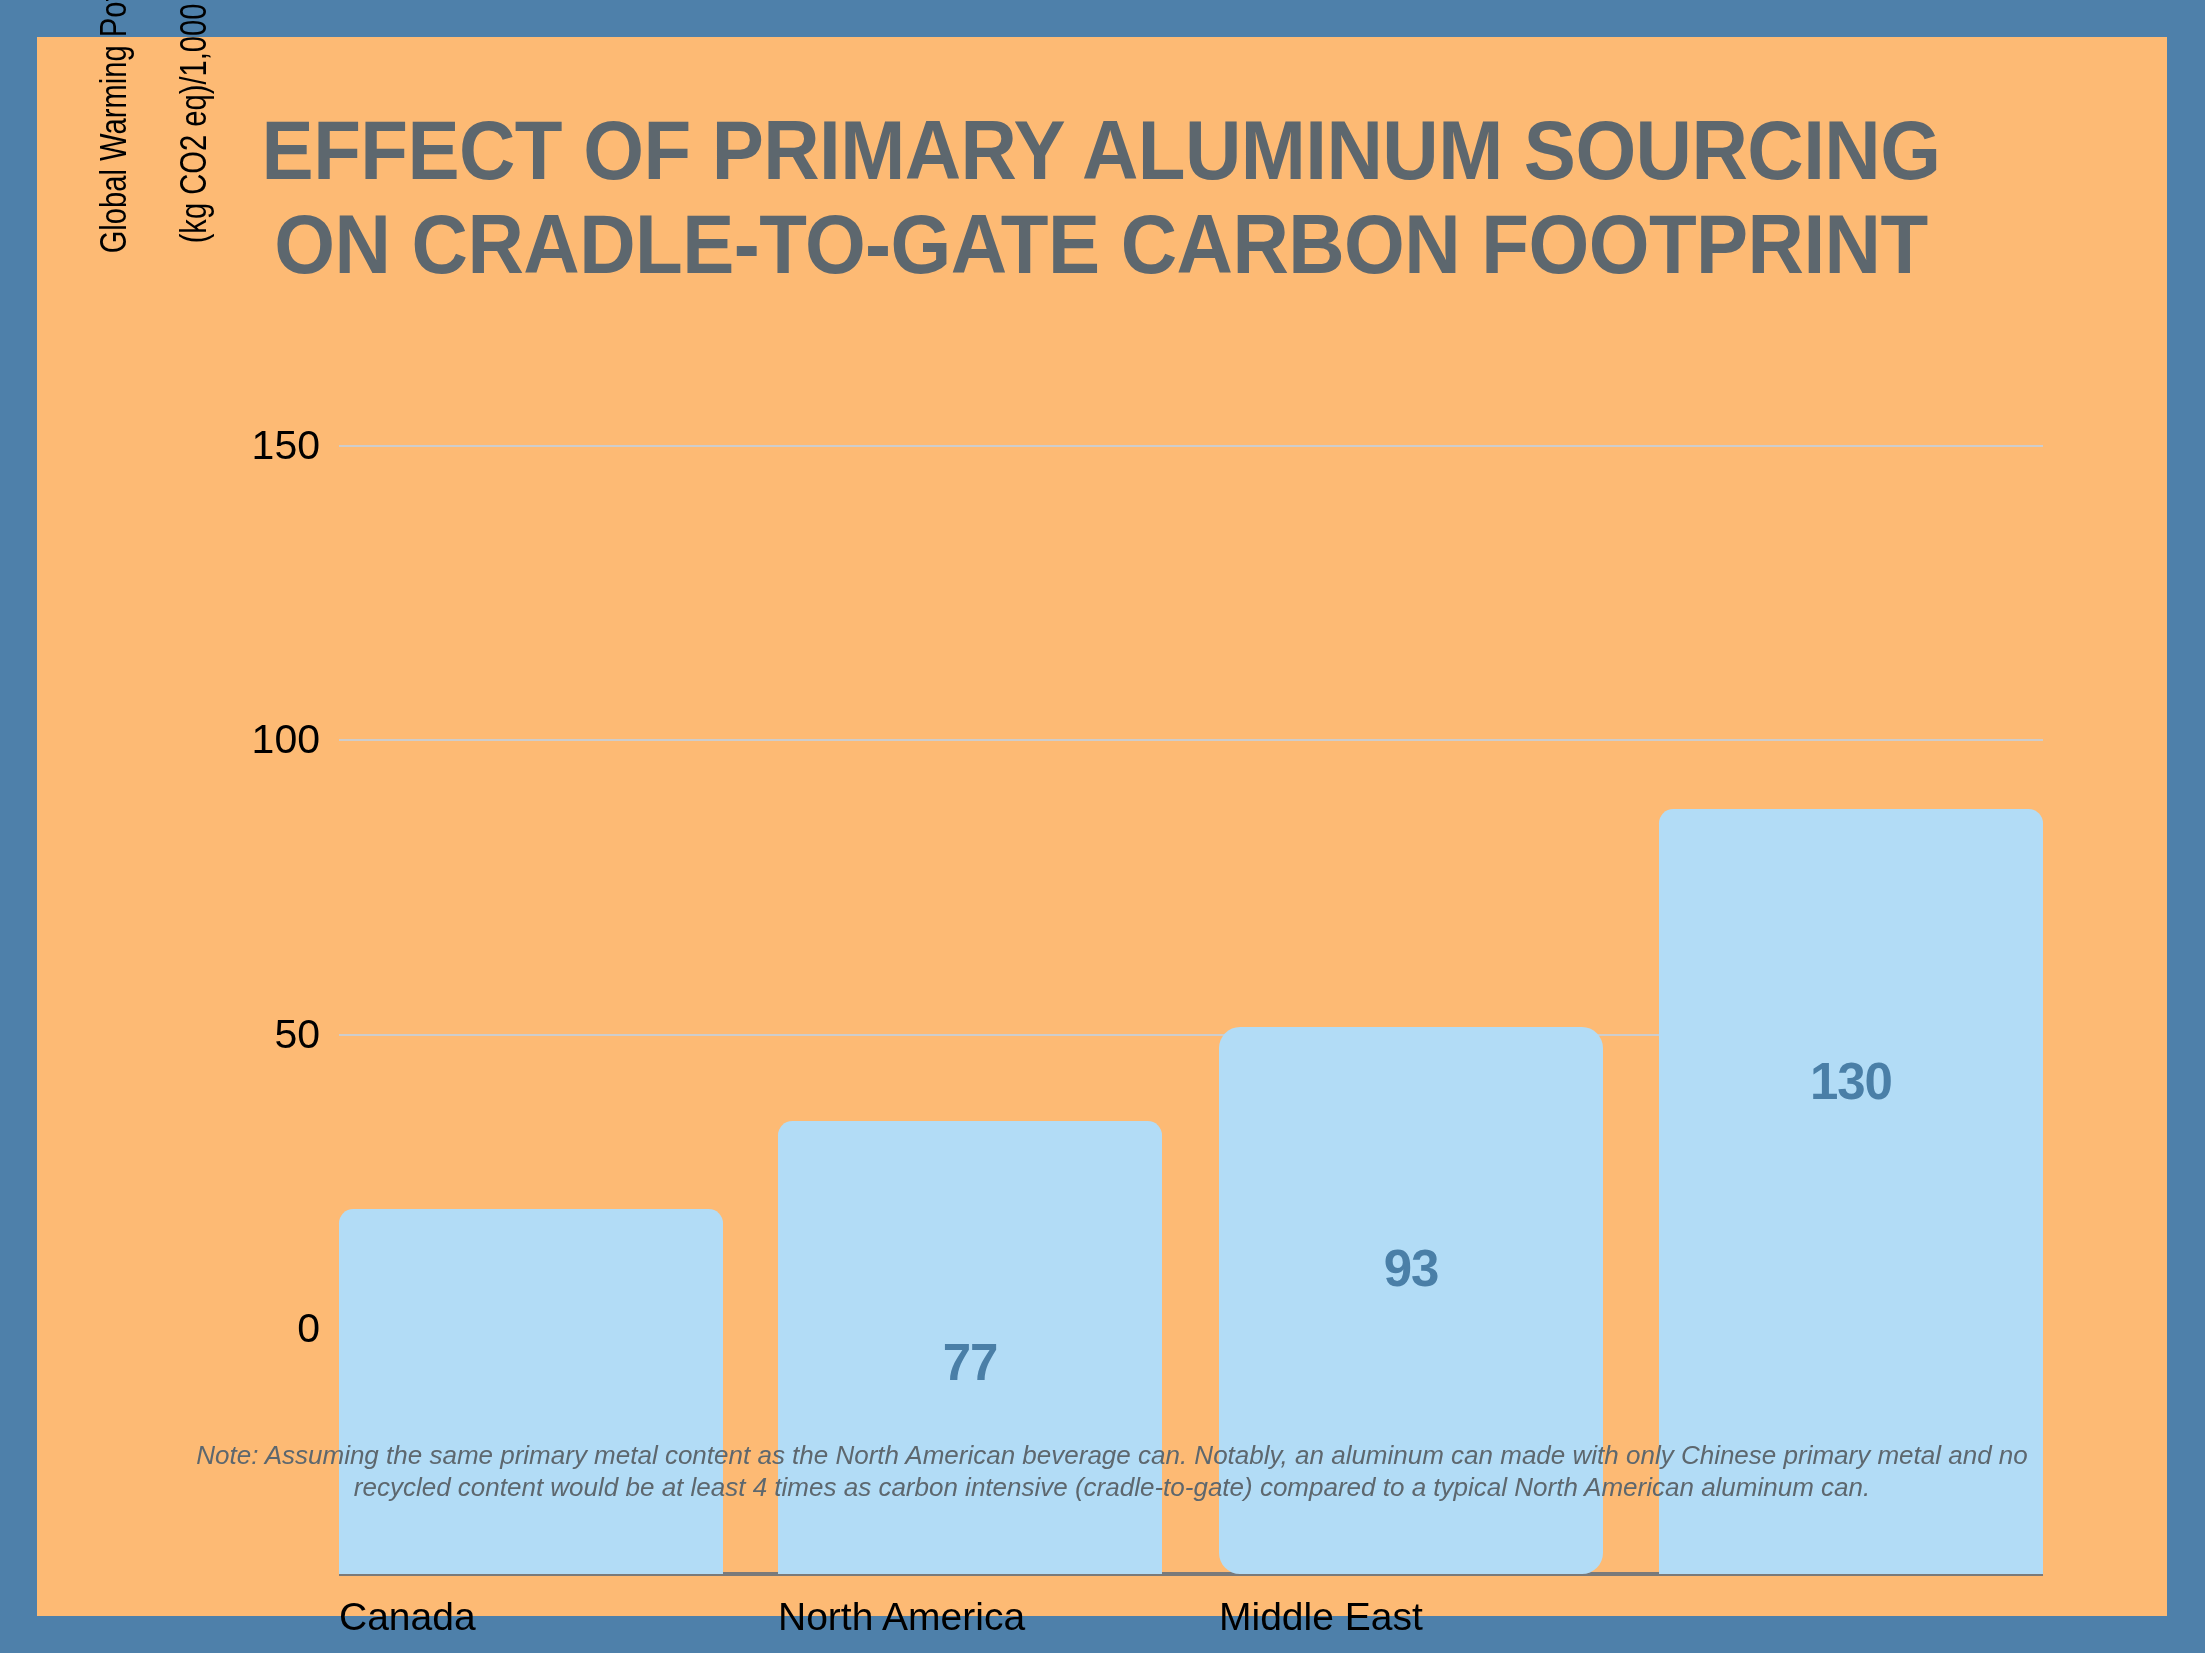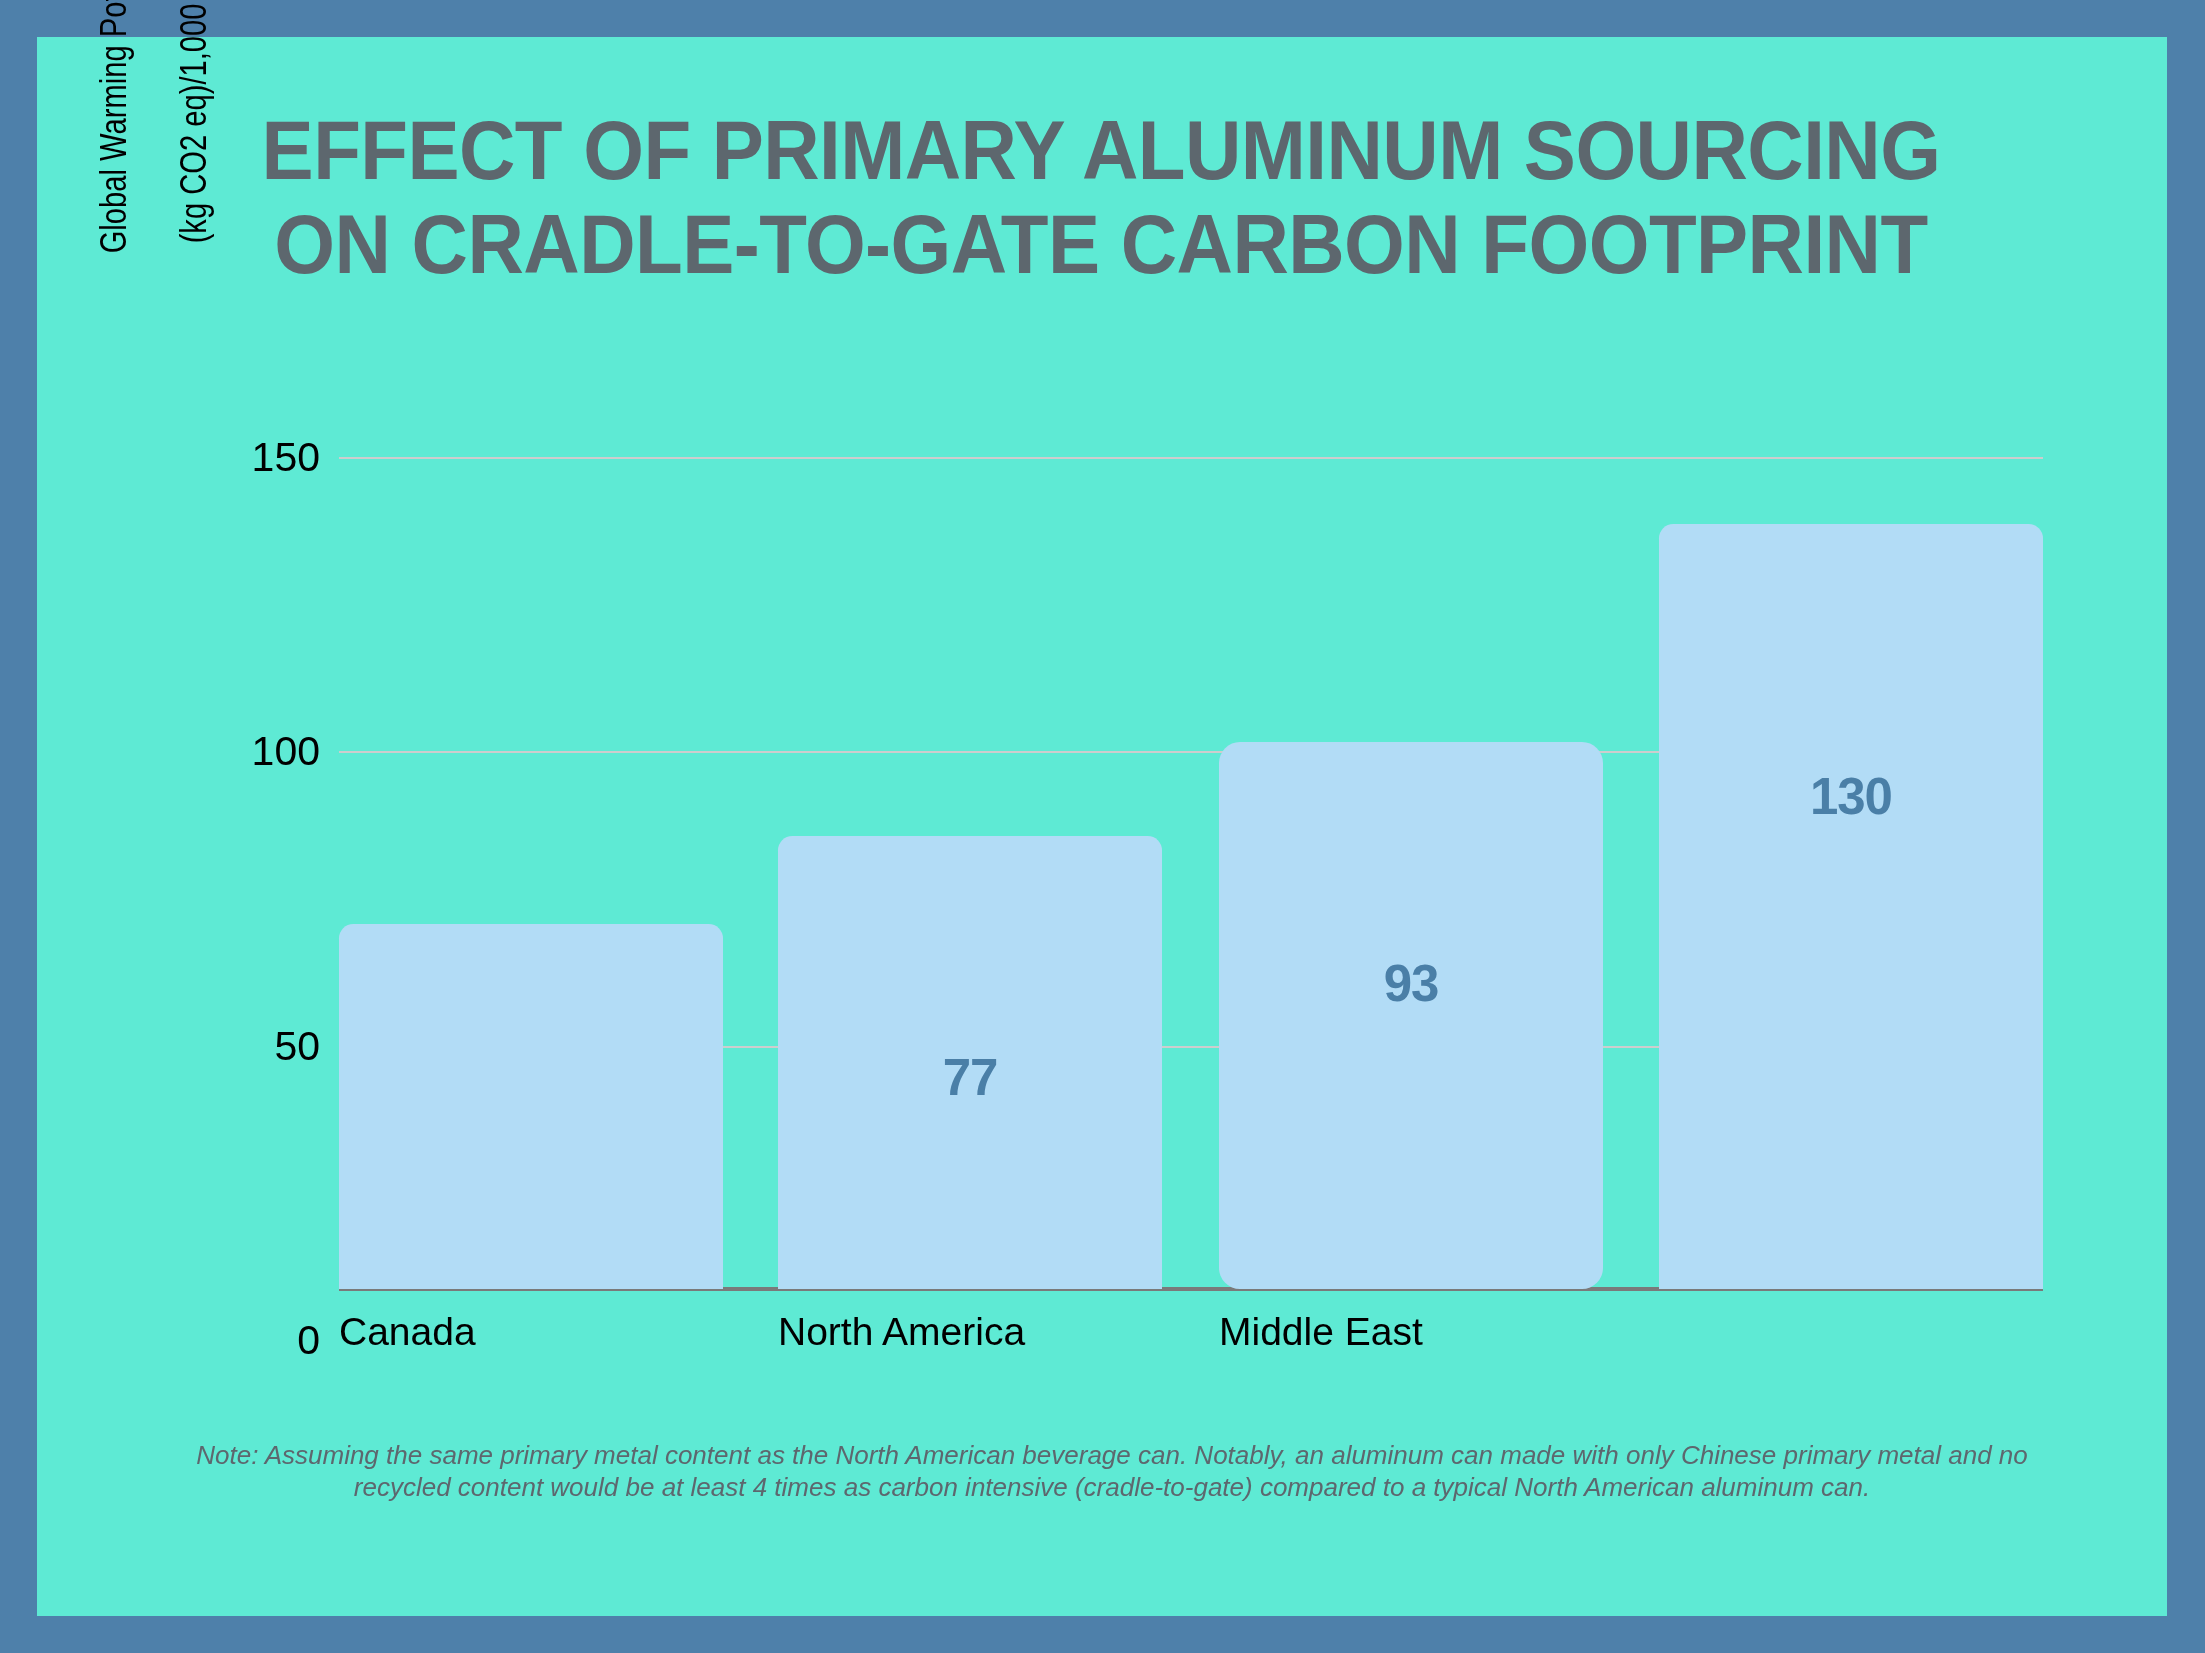--- a/index.html
+++ b/index.html
@@ -12,21 +12,21 @@
   #slide{
     position:absolute;
     left:0;top:0;width:2205px;height:1654px;
     background:#4e80aa;
     box-sizing:border-box;
   }
   #canvas{
     position:absolute;
     left:37px;top:37px;
     width:2130px;height:1579px;
-    background:#5eead4;
+    background:#fdba74;
   }
 
   
   #title{
     position:absolute;
     left:77px;top:66px;
     width:1974px;
     text-align:center;
     color:#5d676e;
     font-family:"Liberation Sans", sans-serif;
@@ -37,23 +37,23 @@
     transform:scaleX(0.93);
     transform-origin:center top;
     white-space:pre-line;
   }
 
   
   
   #plot{
     position:absolute;
     left:302px;           
-    top:420px;            
+    top:408px;            
     width:1704px;         
-    height:832px;        
+    height:1129px;        
   }
   .gridline{
     position:absolute;
     left:0;width:100%;
     height:2.2px;
     background:#cdcdcd;
   }
   #baseline{
     position:absolute;
     left:0;width:100%;

